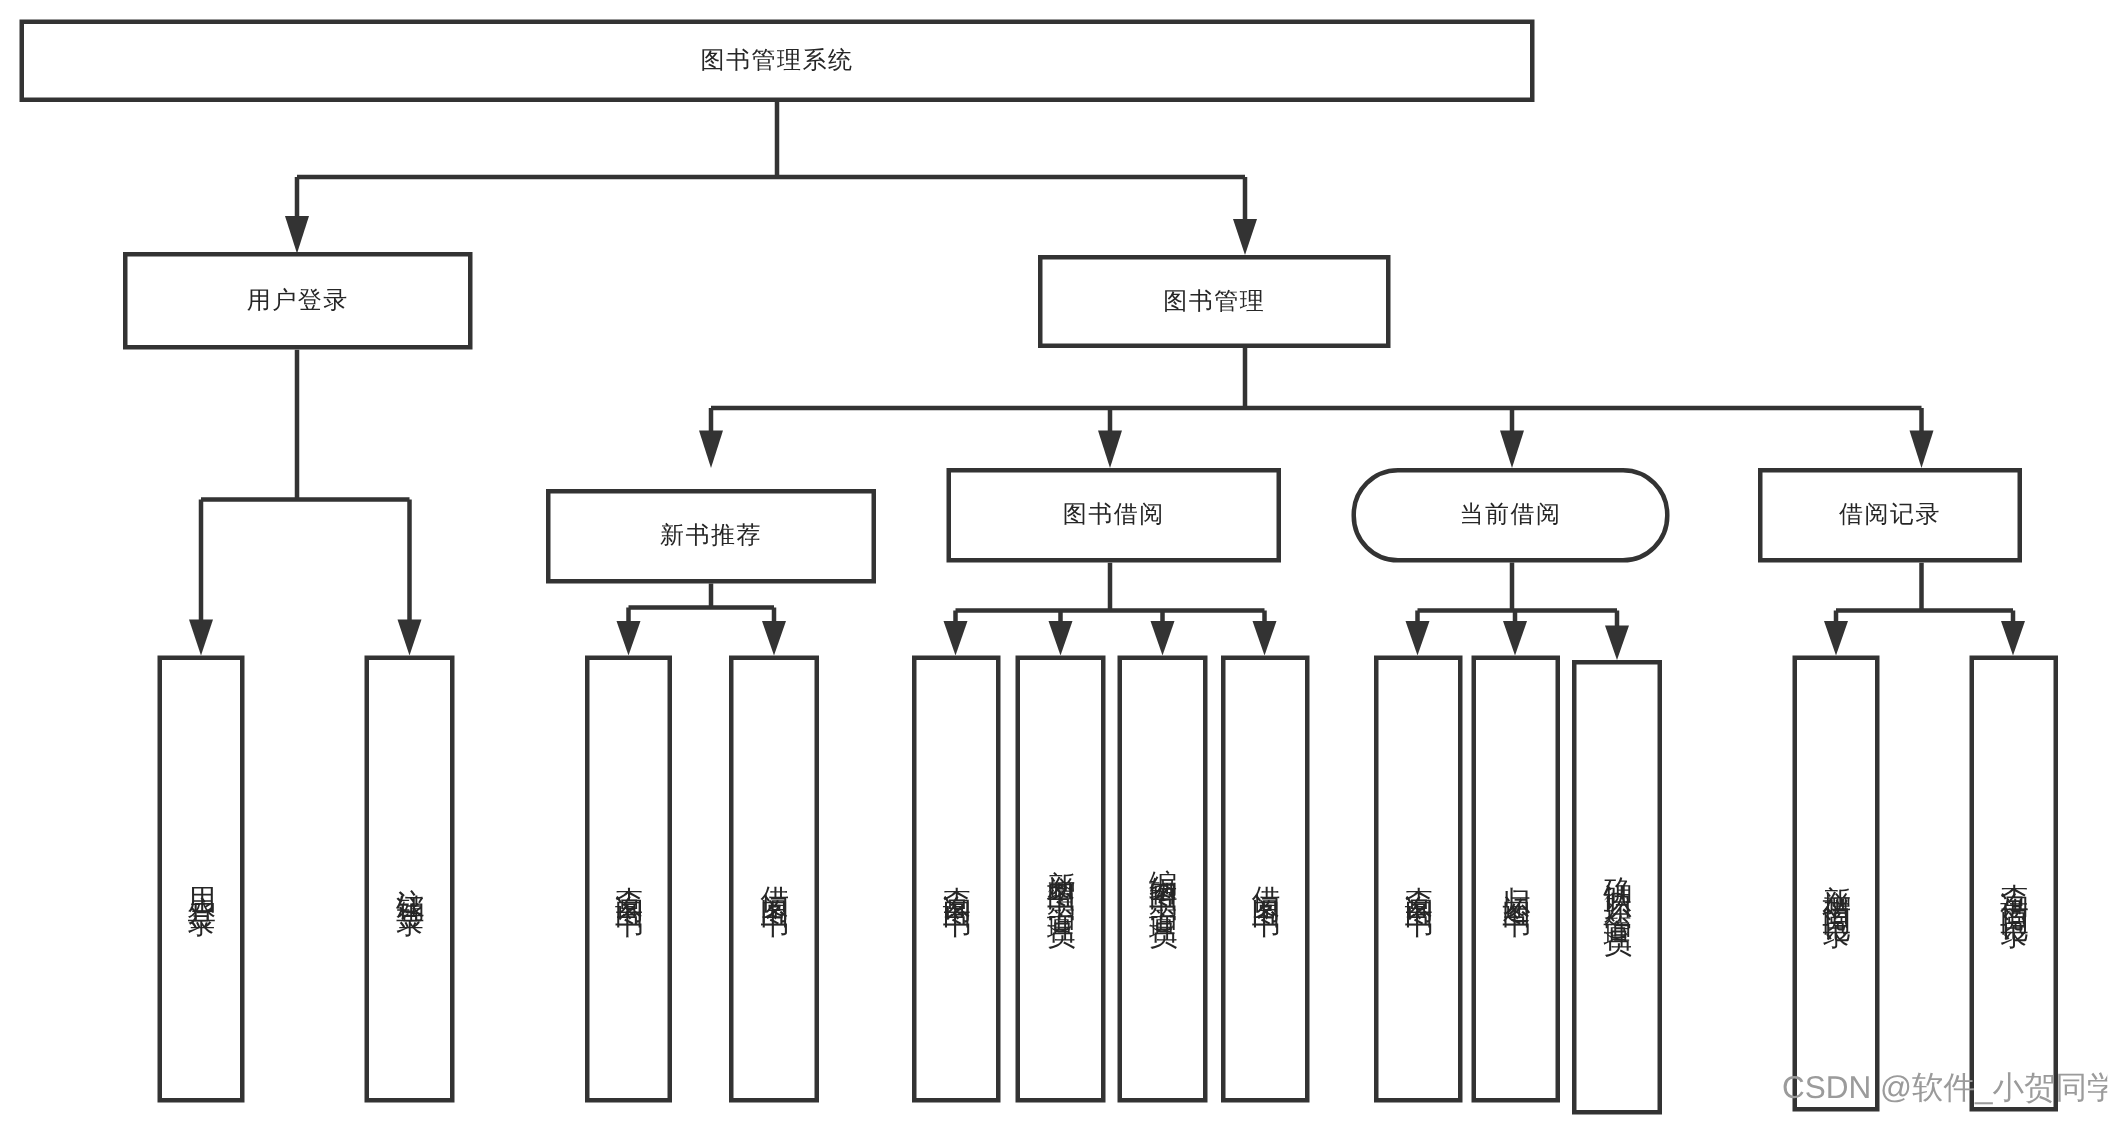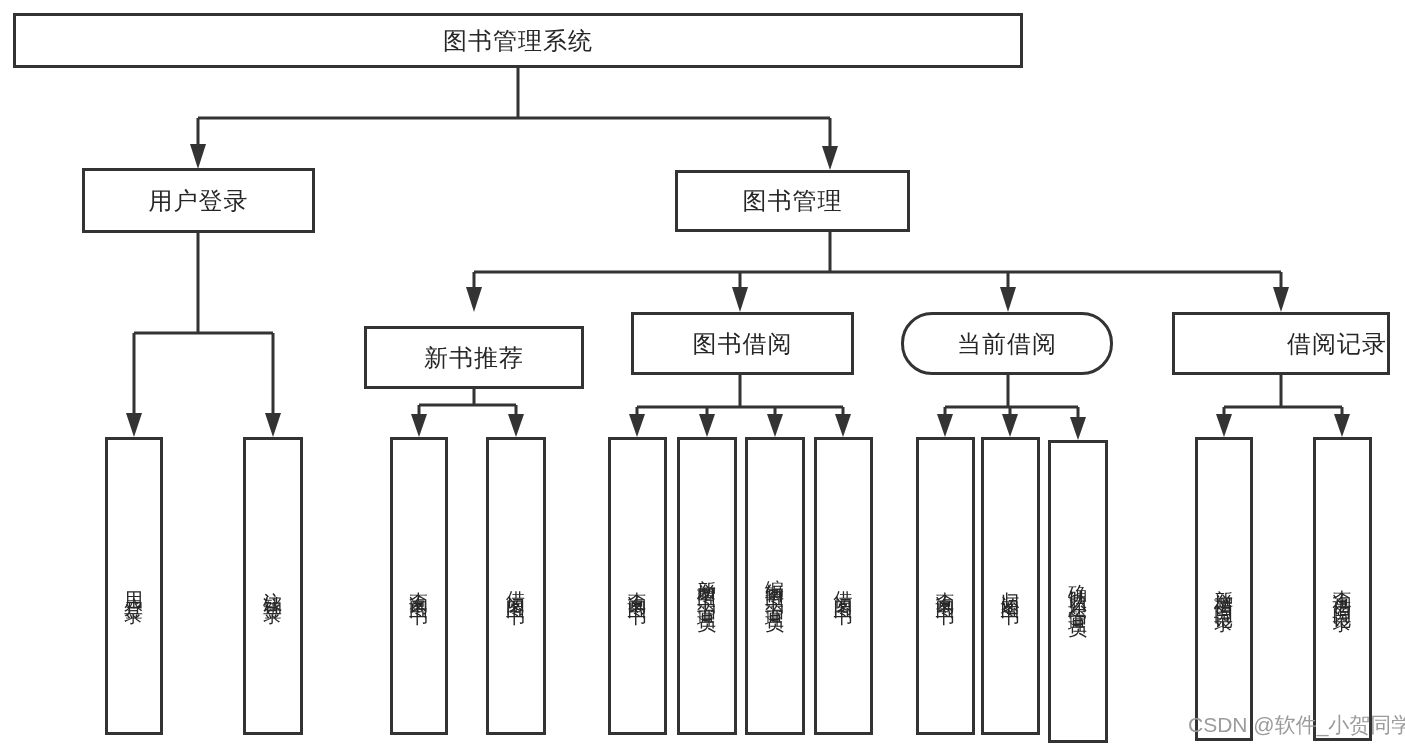--- a/index.html
+++ b/index.html
@@ -33,21 +33,21 @@
   .box {
     position: absolute;
     box-sizing: border-box;
     border: 3px solid #333333;
     background: #ffffff;
     display: flex;
     align-items: center;
     justify-content: center;
     z-index: 2;
     color: #262626;
-    font-size: 24px;
+    font-size: 16px;
     letter-spacing: 1px;
     white-space: nowrap;
   }
   .vbox {
     position: absolute;
     box-sizing: border-box;
     border: 3px solid #333333;
     background: #ffffff;
     display: flex;
     align-items: center;
@@ -121,34 +121,34 @@
     </g>
   </svg>
 
   <div class="box" style="left:13px; top:13px; width:1010px; height:55px;">
     <span>图书管理系统</span>
   </div>
 
   <div class="box" style="left:82px; top:168px; width:233px; height:65px;">
     <span>用户登录</span>
   </div>
-  <div class="box" style="left:675px; top:170px; width:235px; height:62px;">
+  <div class="box" style="left:692px; top:170px; width:235px; height:62px;">
     <span>图书管理</span>
   </div>
 
   <div class="box" style="left:364px; top:312px; width:220px; height:63px;margin-top:14px;">
     <span>新书推荐</span>
   </div>
   <div class="box" style="left:631px; top:312px; width:223px; height:63px;">
     <span>图书借阅</span>
   </div>
   <div class="box" style="left:901px; top:312px; width:212px; height:63px;border-radius:31px;">
     <span>当前借阅</span>
   </div>
-  <div class="box" style="left:1172px; top:312px; width:218px; height:63px;justify-content:flex-end;">
+  <div class="box" style="left:1172px; top:312px; width:176px; height:63px;">
     <span>借阅记录</span>
   </div>
 
   <div class="vbox" style="left:105px; top:437px; width:58px; height:298px;">
     <span class="vtext">用户登录</span>
   </div>
   <div class="vbox" style="left:243px; top:437px; width:60px; height:298px;">
     <span class="vtext">注销登录</span>
   </div>
 

